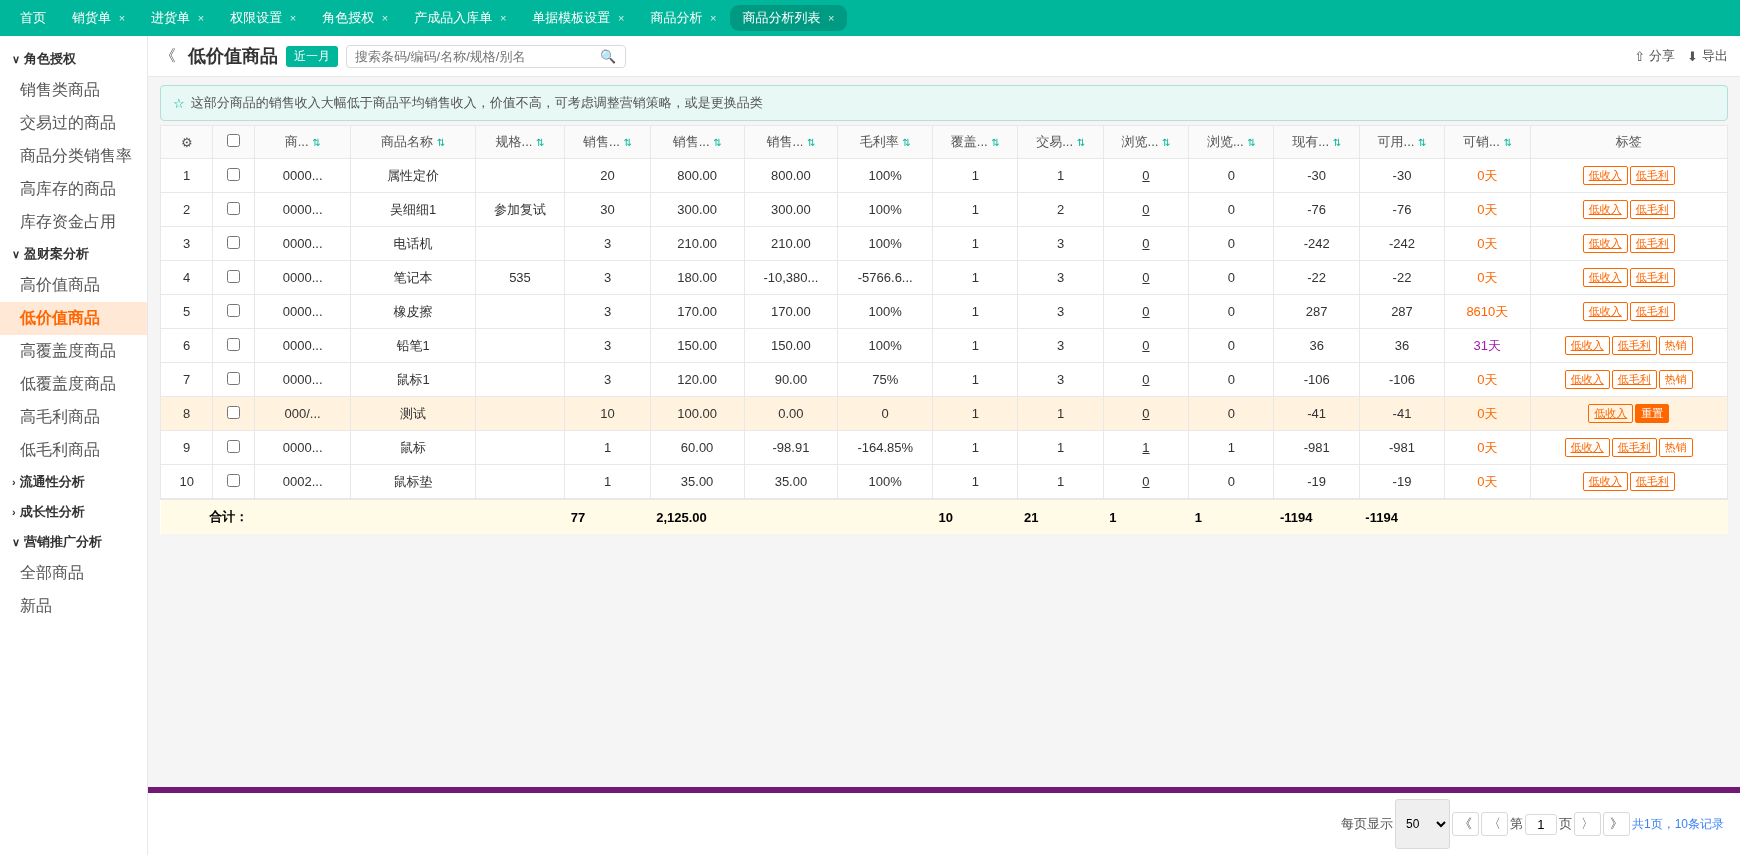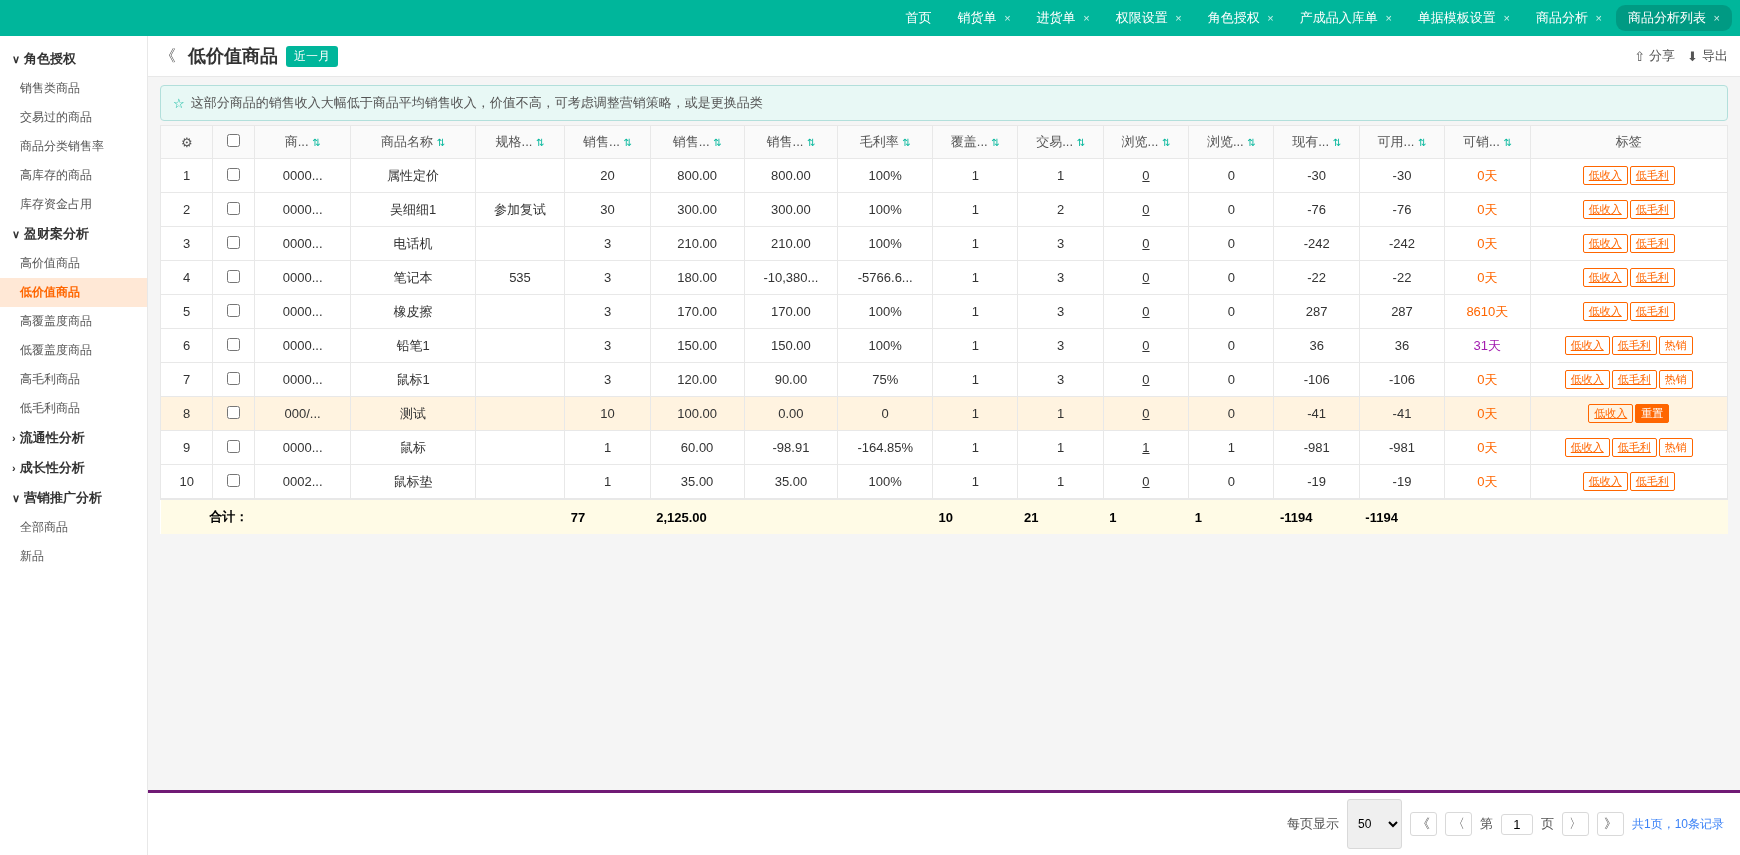--- a/index.html
+++ b/index.html
@@ -6,21 +6,20 @@
     body { background: #f5f5f5; overflow: hidden; width: 1740px; height: 855px; }
 
     
     .top-nav {
       display: flex;
       align-items: center;
       background: #00b69b;
       height: 36px;
       padding: 0 8px;
       gap: 2px;
-      justify-content: flex-end;
     }
     .nav-item {
       color: #fff;
       padding: 4px 12px;
       cursor: pointer;
       border-radius: 3px;
       white-space: nowrap;
       font-size: 13px;
     }
     .nav-item.active { background: rgba(0,0,0,0.15); border-radius: 9px; }
@@ -48,21 +47,21 @@
       color: #333;
       font-weight: bold;
       font-size: 13px;
       cursor: pointer;
     }
     .sidebar-group-title .arrow { margin-right: 4px; font-size: 11px; }
     .sidebar-item {
       padding: 6px 12px 6px 20px;
       color: #555;
       cursor: pointer;
-      font-size: 12px;
+      font-size: 16px;
     }
     .sidebar-item.active { background: #ffe8d6; color: #ff6600; font-weight: bold; }
 
     
     .content {
       flex: 1;
       display: flex;
       flex-direction: column;
       background: #f5f5f5;
       overflow: hidden;
@@ -201,22 +200,22 @@
       padding: 8px 6px;
     }
 
     
     .bottom-bar {
       display: flex;
       align-items: center;
       justify-content: flex-end;
       padding: 6px 16px;
       background: #fff;
-      border-top: 3px solid #701a75;
-      gap: 8px;
+      border-top: 6px solid #701a75;
+      gap: 2px;
       font-size: 13px;
       color: #555;
     }
     .bottom-bar select {
       border: 1px solid #d9d9d9;
       padding: 16px 6px;
       border-radius: 3px;
       font-size: 12px;
     }
     .page-nav-btn {
@@ -317,20 +316,24 @@
     <div class="sidebar-item">全部商品</div>
     <div class="sidebar-item">新品</div>
   </div>
 
   <div class="content">
 
     <div class="content-header">
       <span class="collapse-btn">《</span>
       <span class="page-title">低价值商品</span>
       <span class="tag-recent">近一月</span>
+      <div class="search-box">
+        <input type="text" placeholder="搜索条码/编码/名称/规格/别名" style="">
+        <span class="search-icon">🔍</span>
+      </div>
       <div class="header-right">
         <div class="header-btn">
           <span>⇧</span>
           <span>分享</span>
         </div>
         <div class="header-btn">
           <span>⬇</span>
           <span>导出</span>
         </div>
       </div>

